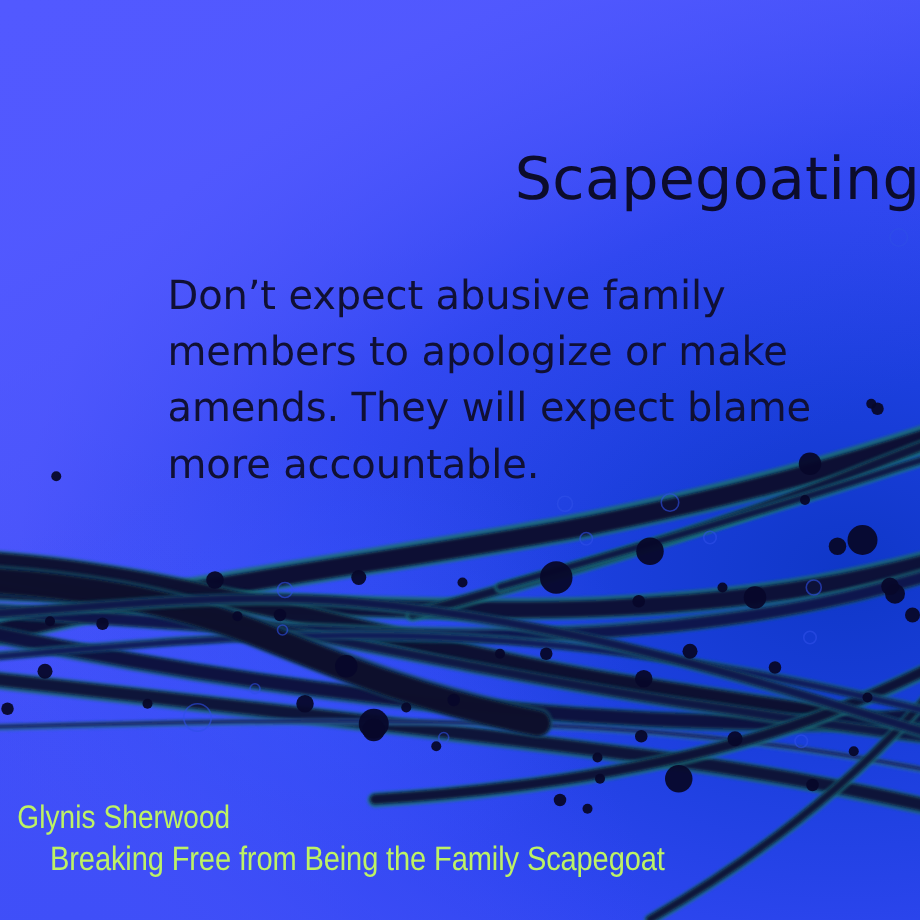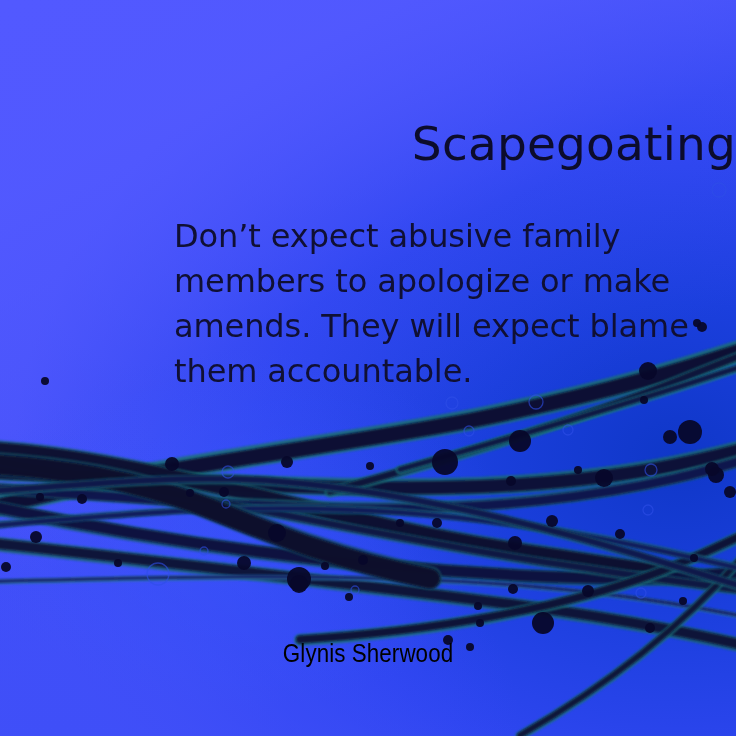--- a/index.html
+++ b/index.html
@@ -82,28 +82,27 @@
     top: 214px;
     left: 134px;
     width: 500px;
     font-size: 32px;
     line-height: 45px;
     font-weight: 400;
     color: #101034;
     font-family: "DejaVu Sans", sans-serif;
     letter-spacing: -0.1px;
   }
-  #quote .q-line { display: block; white-space: nowrap; margin-left: 40px; }
+  #quote .q-line { display: block; white-space: nowrap; }
 
   .attrib {
     position: absolute;
     left: 0;
     width: 736px;
-    text-align: center;
-    color: #000000;
+    color: #bef264;
     font-family: "Liberation Sans Narrow", "Liberation Sans", sans-serif;
     font-weight: 400;
     transform-origin: 50% 50%;
   }
   #author {
     top: 638px;
     font-size: 26px;
     line-height: 30px;
     letter-spacing: 0.1px;
   }
@@ -233,22 +232,25 @@
   </svg>
 
   <div class="text-layer">
 
     <div id="title">Scapegoating</div>
 
     <div id="quote">
       <span class="q-line">Don’t expect abusive family</span>
       <span class="q-line">members to apologize or make</span>
       <span class="q-line">amends. They will expect blame</span>
-      <span class="q-line">them accountable.</span>
+      <span class="q-line">more accountable.</span>
     </div>
 
     <div class="attrib" id="author">
       <span class="squeeze">Glynis Sherwood</span>
     </div>
 
+    <div class="attrib" id="booktitle">
+      <span class="squeeze">Breaking Free from Being the Family Scapegoat</span>
+    </div>
 
   </div>
 </div>
 
 </body></html>

